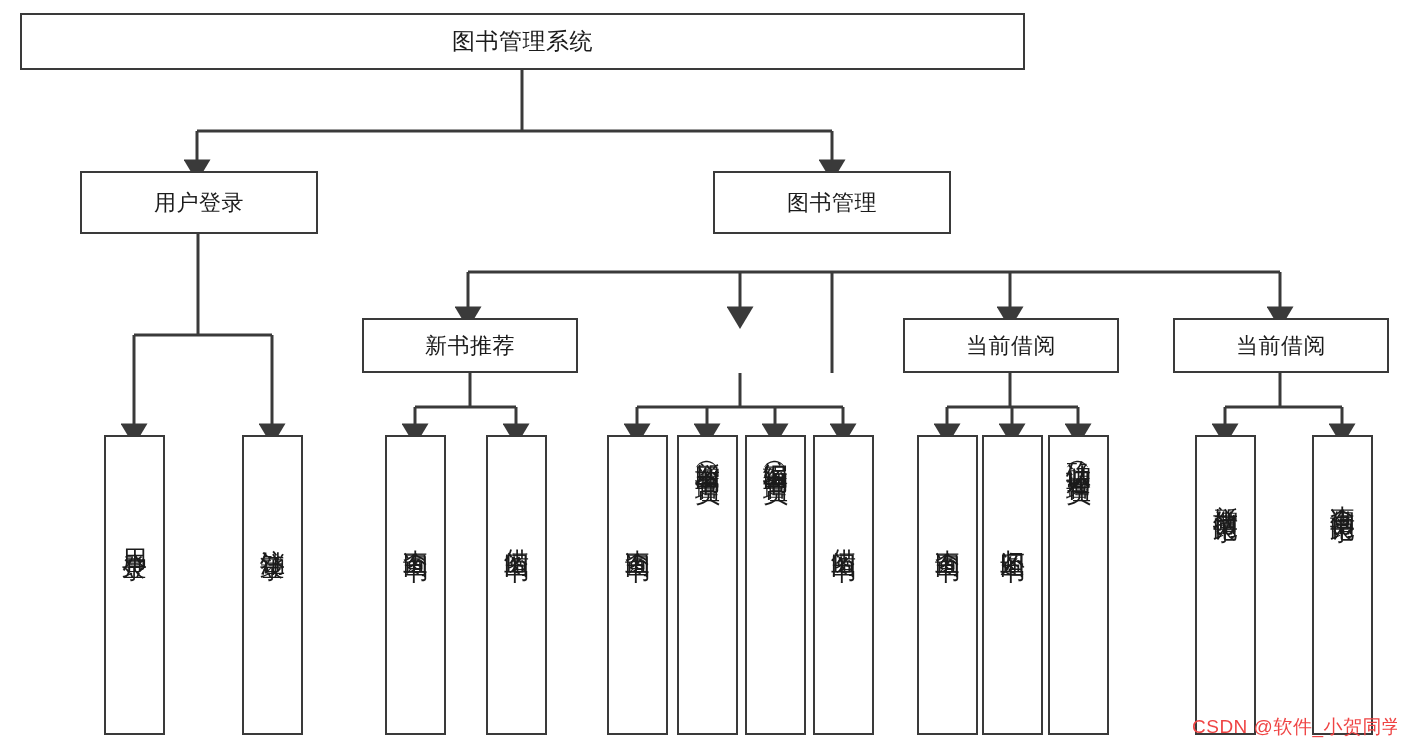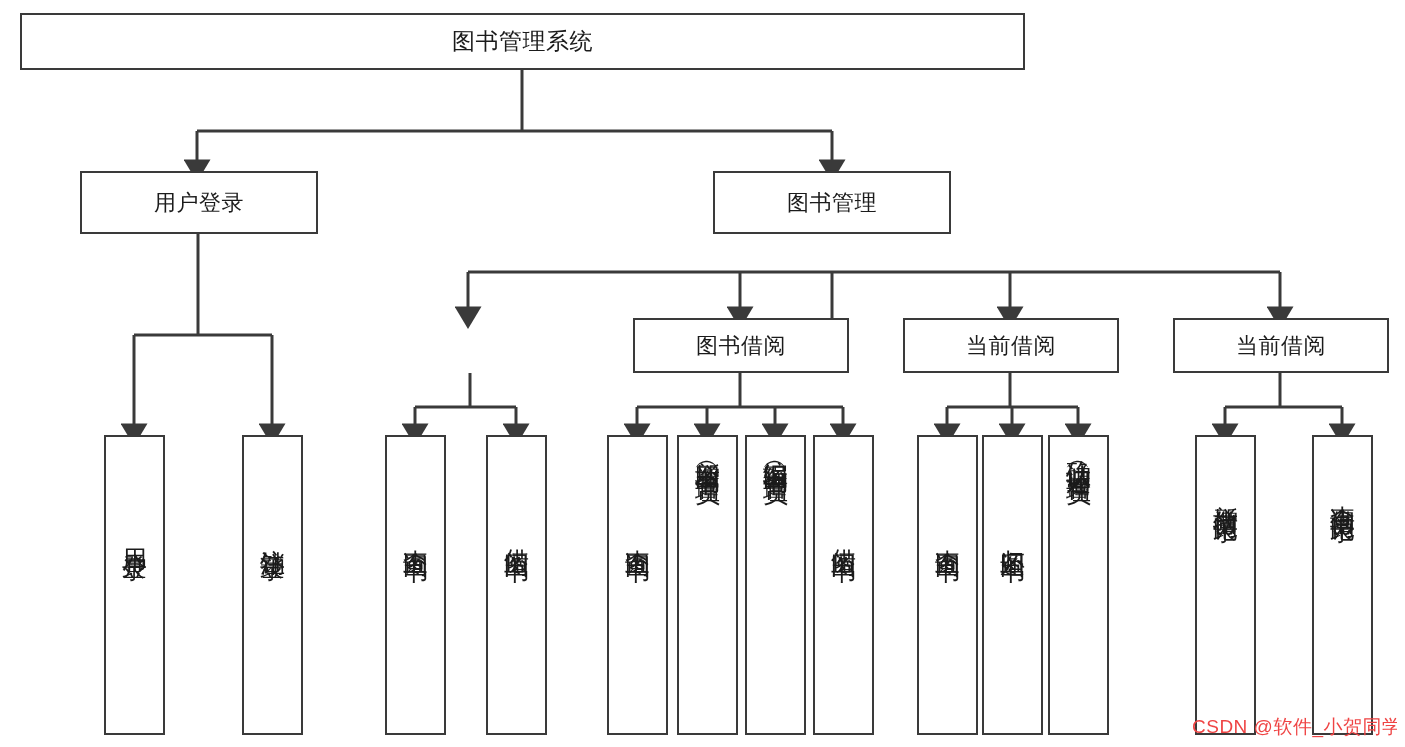--- a/index.html
+++ b/index.html
@@ -127,22 +127,22 @@
     <span class="label">图书管理系统</span>
   </div>
 
   <div class="node horiz" style="left:80px; top:171px; width:238px; height:63px;">
     <span class="label">用户登录</span>
   </div>
   <div class="node horiz" style="left:713px; top:171px; width:238px; height:63px;">
     <span class="label">图书管理</span>
   </div>
 
-  <div class="node horiz" style="left:633px; top:318px; width:216px; height:55px;">
-    <span class="label">图书借阅</span>
+  <div class="node horiz" style="left:362px; top:318px; width:216px; height:55px;">
+    <span class="label">新书推荐</span>
   </div>
   <div class="node horiz" style="left:903px; top:318px; width:216px; height:55px;">
     <span class="label">当前借阅</span>
   </div>
   <div class="node horiz" style="left:1173px; top:318px; width:216px; height:55px;">
     <span class="label">当前借阅</span>
   </div>
 
   <div class="node vert" style="left:104px; top:435px; width:61px; height:300px; padding-top:92px;">
     <span class="label">用户登录</span>

